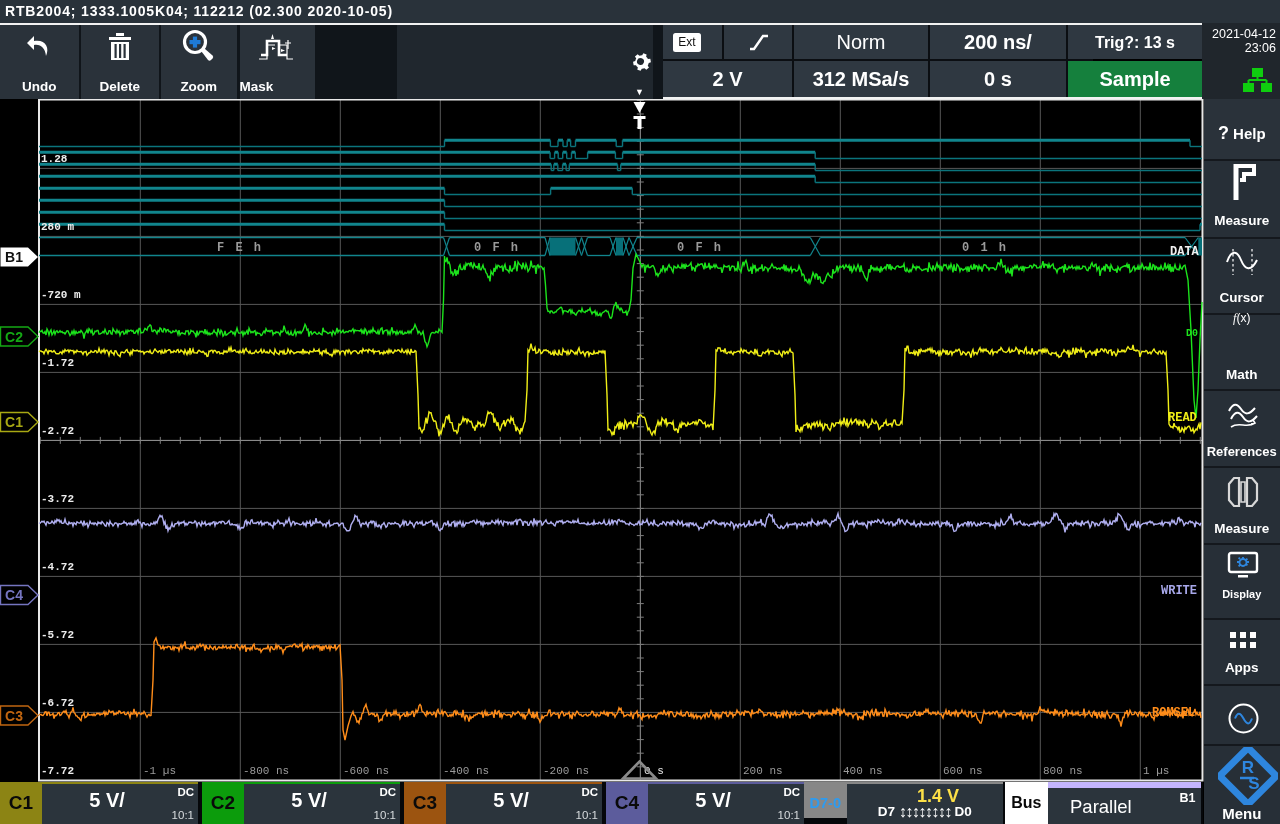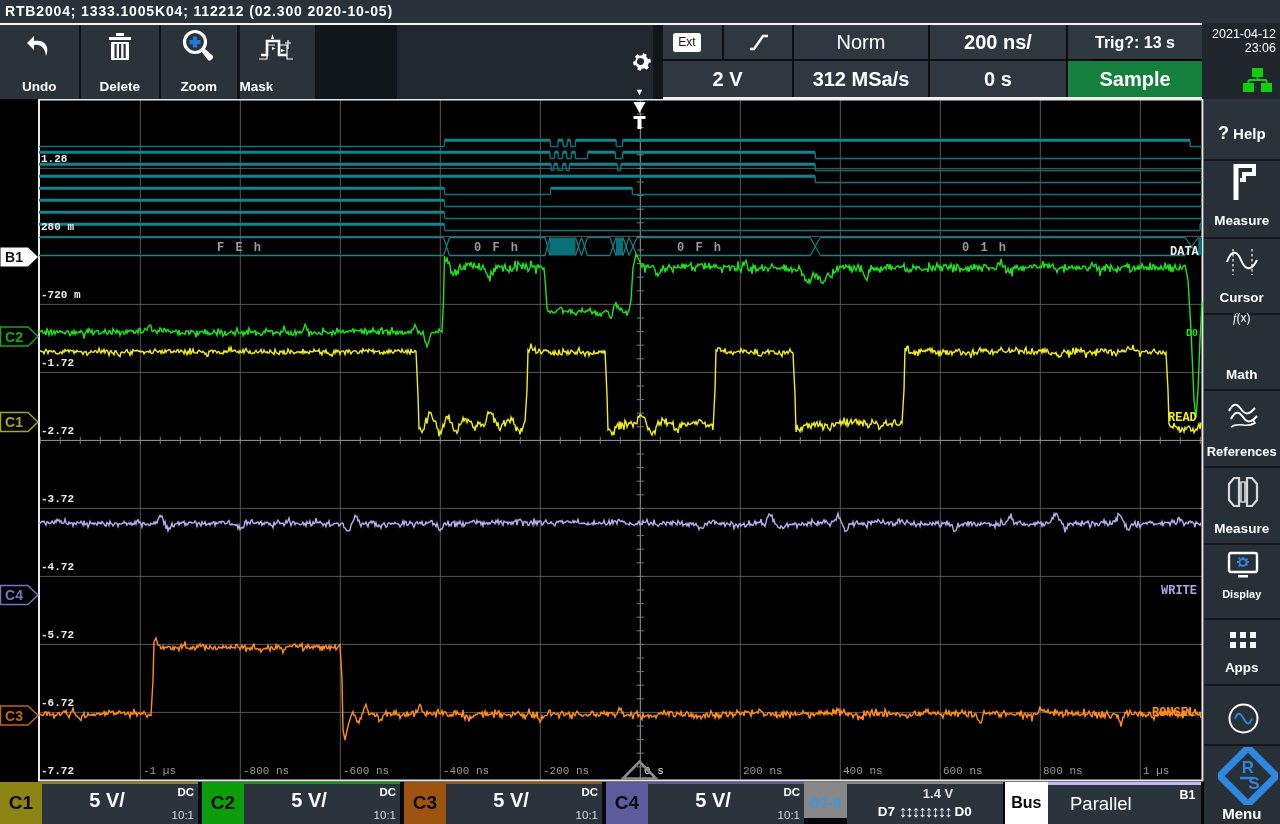--- a/index.html
+++ b/index.html
@@ -473,21 +473,21 @@
    <div class="abs" style="right:4px;bottom:3px;font-size:11.5px;color:#d7dbde">10:1</div>
  </div>
  <div class="abs" style="left:606px;top:0;width:42px;height:42px;background:#5c5c9c;text-align:center;line-height:42px;font-size:19px;font-weight:bold;color:#0a0a0a">C4</div>
  <div class="abs" style="left:648px;top:0;width:156px;height:42px;background:#2b343c;border-top:2.5px solid #5c5c9c">
    <div class="abs" style="left:0;top:5px;width:130px;text-align:center;font-size:20px;font-weight:bold;color:#fff">5 V/</div>
    <div class="abs" style="right:4px;top:2px;font-size:11.5px;font-weight:bold;color:#fff">DC</div>
    <div class="abs" style="right:4px;bottom:3px;font-size:11.5px;color:#d7dbde">10:1</div>
  </div>
  <div class="abs" style="left:803.5px;top:0;width:43.5px;height:36px;background:#878787;text-align:center;line-height:42px;font-size:14.5px;font-weight:bold;color:#2d9bf0">D7-0</div>
  <div class="abs" style="left:847px;top:0;width:155.5px;height:42px;background:#2b343c;border-top:2.5px solid #878787">
-   <div class="abs" style="left:43px;top:2px;width:96px;text-align:center;font-size:13px;font-weight:bold;color:#e5e5e5">1.4 V</div>
+   <div class="abs" style="left:43px;top:2px;width:96px;text-align:center;font-size:18px;font-weight:bold;color:#fde047">1.4 V</div>
    <div class="abs" style="left:0;top:19px;width:100%;text-align:center;font-size:13.5px;font-weight:bold;color:#fff">D7 <span style="font-size:16px;letter-spacing:-1.5px;vertical-align:-1px">↕↕↕↕↕↕↕↕</span> D0</div>
  </div>
  <div class="abs" style="left:1004.5px;top:0;width:43.5px;height:42px;background:#fff;text-align:center;line-height:42px;font-size:16px;font-weight:bold;color:#0a0a0a">Bus</div>
- <div class="abs" style="left:1048px;top:0;width:152.5px;height:42px;background:#2b343c;border-top:3px solid #c4b5fd">
+ <div class="abs" style="left:1048px;top:0;width:152.5px;height:42px;background:#2b343c;border-top:6px solid #c4b5fd">
    <div class="abs" style="left:22px;top:8px;font-size:18.5px;color:#fff">Parallel</div>
    <div class="abs" style="right:5px;top:3px;font-size:12.5px;font-weight:bold;color:#fff">B1</div>
  </div>
 </div>
 
 </body></html>

